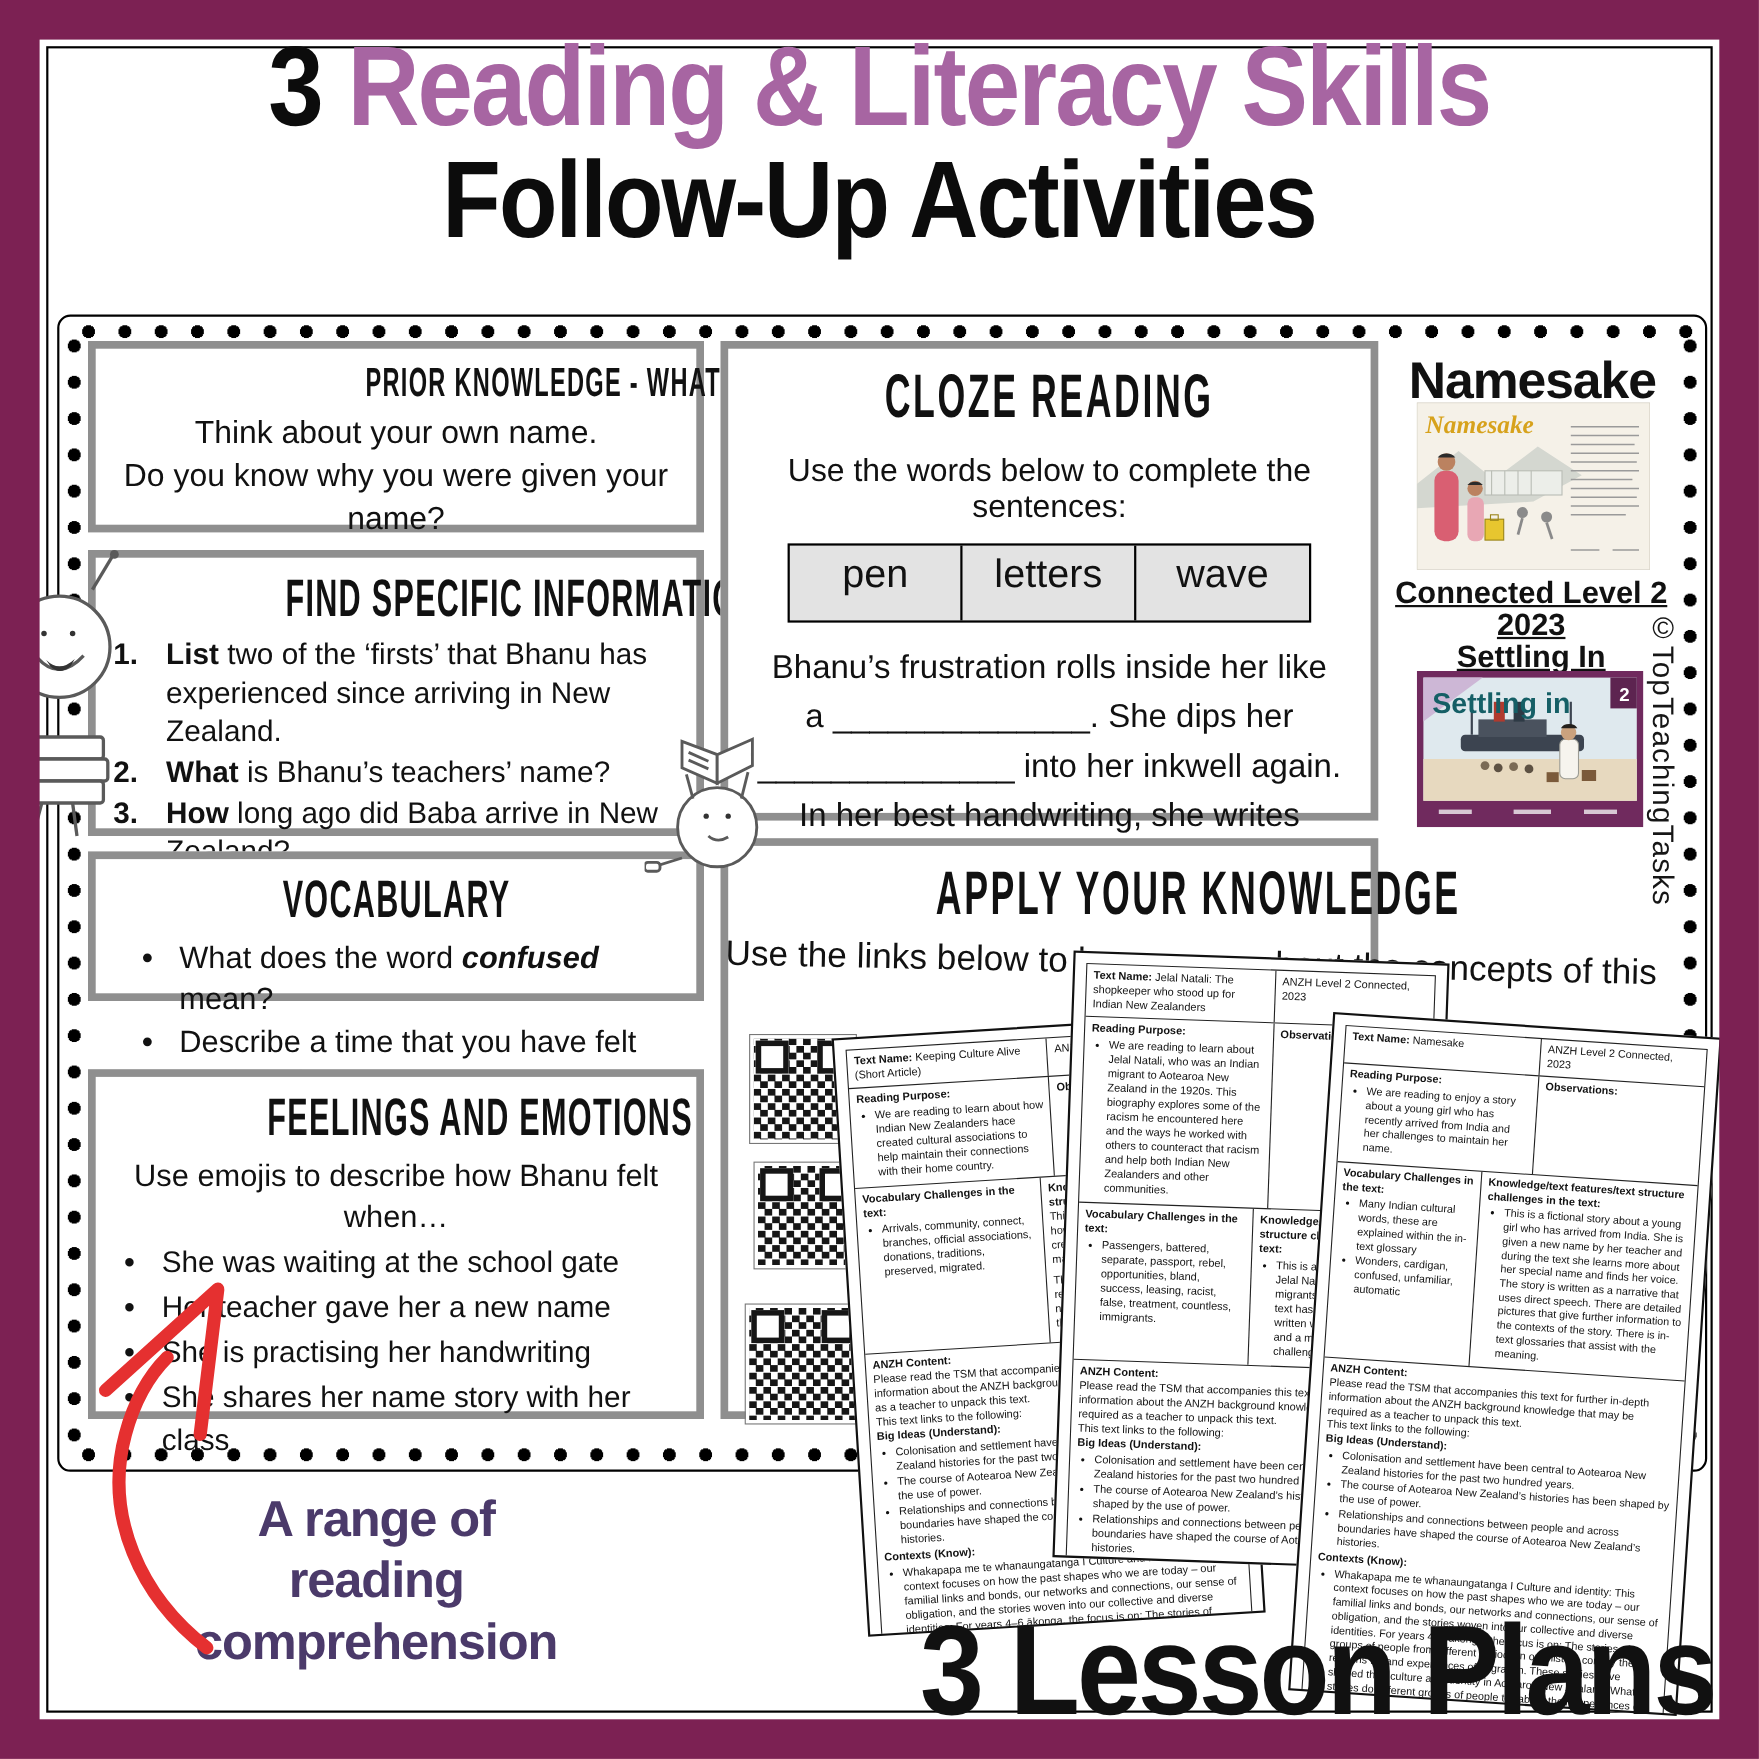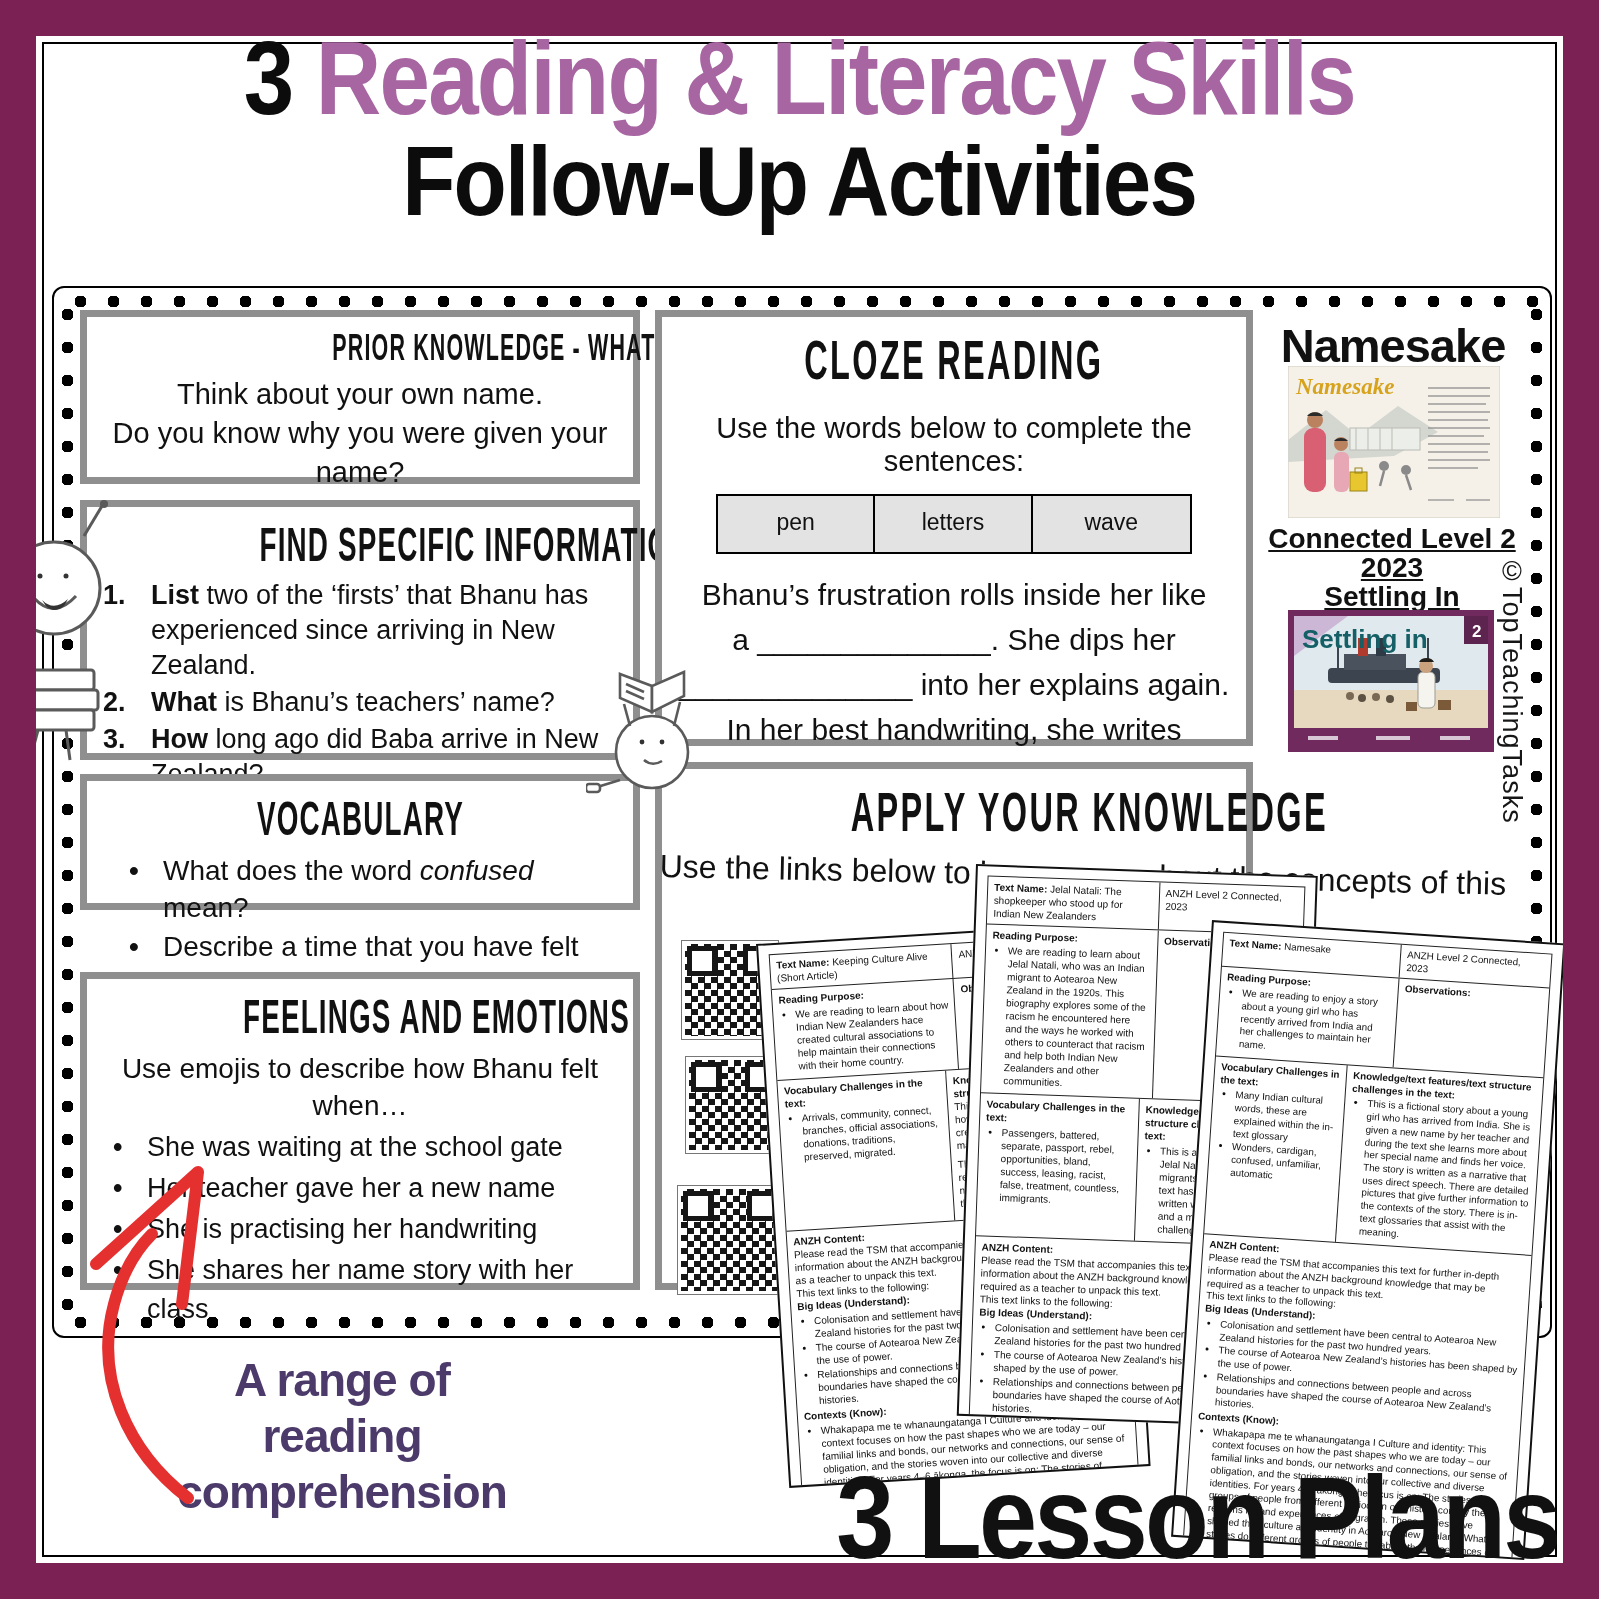--- a/index.html
+++ b/index.html
@@ -38,31 +38,31 @@
          z-index:2;padding:8px 16px;text-align:center;}
   .hh{display:block;text-align:center;margin:2px 0 6px;}
   .hh>span{display:inline-block;transform:scaleX(.58);transform-origin:50% 50%;
            font-weight:700;letter-spacing:2px;white-space:nowrap;}
   .ph-sm>span{font-size:37px;} .ph>span{font-size:48px;} .ph-xl>span{font-size:56px;letter-spacing:4px;}
   .plines{font-size:29px;line-height:39px;}
   ul.hang{list-style:none;margin:4px 0 0;padding:0;text-align:left;}
   ul.hang li{display:grid;grid-template-columns:48px 1fr;margin-bottom:2px;}
   ul.hang .li-num{font-weight:700;}
   ul.bullets li{grid-template-columns:34px 1fr;}
-  .bi{font-weight:400;font-style:italic;text-align:right;}
+  .bi{font-weight:700;font-style:italic;text-align:right;}
   .find-list{font-size:27px;line-height:35px;}
   .voc-list{font-size:28px;line-height:37px;padding-left:26px !important;}
   .feel-intro{font-size:28px;line-height:37px;margin-top:2px;}
   .feel-list{font-size:27px;line-height:39px;padding-left:10px !important;}
 
   
   .cz-instr{font-size:29px;margin-top:20px;}
   .wordbank{display:grid;grid-template-columns:1fr 1fr 1fr;width:472px;margin:16px auto 4px;
             border:2px solid #000;background:#e3e3e3;}
-  .wordbank div{border-right:2px solid #000;font-size:23px;line-height:52px;height:56px;}
+  .wordbank div{border-right:2px solid #000;font-size:36px;line-height:52px;height:68px;}
   .wordbank div:last-child{border-right:none;}
   .cz-lines{font-size:30px;line-height:45px;margin-top:18px;}
 
   
   .apply-instr{position:absolute;left:660px;top:848px;width:940px;font-size:32px;text-align:left;
                z-index:3;transform:rotate(1.2deg);transform-origin:0 0;white-space:nowrap;}
 
   
   .qr{position:absolute;z-index:3;background:repeating-conic-gradient(#161616 0% 25%,#fff 0% 50%);
       background-size:13px 13px;border:3px solid #fff;outline:1.5px solid #777;}
@@ -199,21 +199,21 @@
     <div class="hh ph-xl"><span>CLOZE READING</span></div>
     <div class="cz-instr">Use the words below to complete the sentences:</div>
     <div class="wordbank">
         <div>pen</div>
         <div>letters</div>
         <div>wave</div>
       </div>
     <div class="cz-lines">
         <div>Bhanu’s frustration rolls inside her like</div>
         <div>a ______________. She dips her</div>
-        <div>______________ into her explains again.</div>
+        <div>______________ into her inkwell again.</div>
         <div>In her best handwriting, she writes</div>
         <div>Bhanu in big blue ______________</div>
         <div>across her desk.</div>
       </div>
   </div>
 
   <div class="panel" style="left:655px;top:762px;width:598px;height:528px;">
     <div class="hh ph-xl"><span>APPLY YOUR KNOWLEDGE</span></div>
   </div>
   <div class="apply-instr">Use the links below to learn more about the concepts of this</div>

